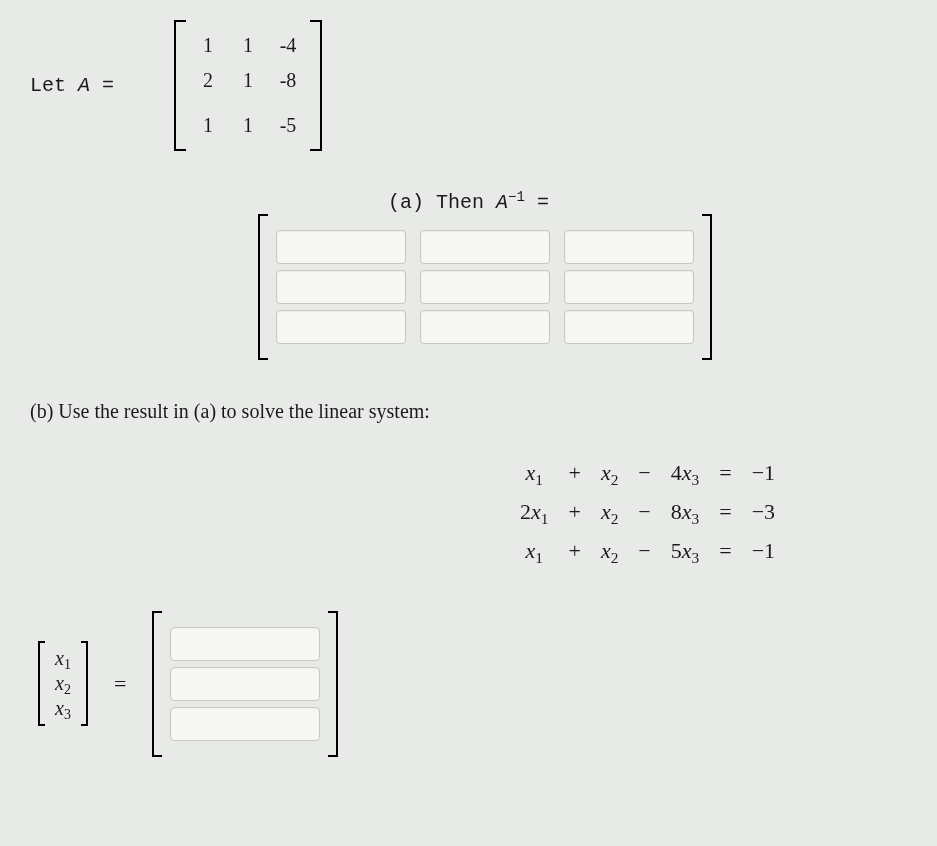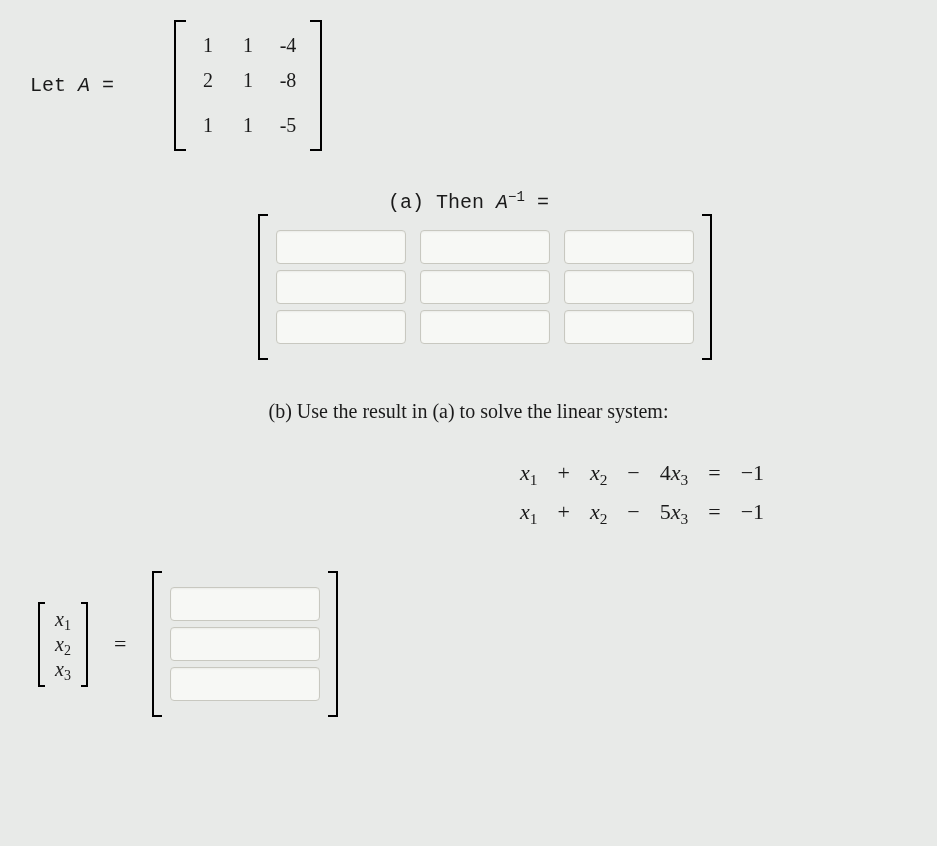--- a/index.html
+++ b/index.html
@@ -50,21 +50,21 @@
       background: #f7f8f5;
       border: 1px solid #c8c8c0;
       border-radius: 4px;
       box-shadow: inset 0 1px 2px rgba(0,0,0,0.05);
     }
     .input-box.narrow { width: 150px; }
 
     .matrix-body.inputs { gap: 6px; padding: 16px 8px; }
     .matrix-body.inputs .mrow { gap: 14px; }
 
-    .section-b { margin-top: 40px; margin-bottom: 30px; text-align: center; }
+    .section-b { margin-top: 40px; margin-bottom: 30px; }
 
     
     .system {
       margin-left: 480px;
       font-size: 22px;
       line-height: 1.6;
     }
     .system table { border-collapse: collapse; }
     .system td { padding: 2px 10px; text-align: center; }
 
@@ -146,20 +146,29 @@
         <tr>
       <td><span class="italic">x</span><span class="sub">1</span></td>
       <td>+</td>
       <td><span class="italic">x</span><span class="sub">2</span></td>
       <td>−</td>
       <td><span>4</span><span class="italic">x</span><span class="sub">3</span></td>
       <td>=</td>
       <td>−1</td>
     </tr>
     <tr>
+      <td><span>2</span><span class="italic">x</span><span class="sub">1</span></td>
+      <td>+</td>
+      <td><span class="italic">x</span><span class="sub">2</span></td>
+      <td>−</td>
+      <td><span>8</span><span class="italic">x</span><span class="sub">3</span></td>
+      <td>=</td>
+      <td>−3</td>
+    </tr>
+    <tr>
       <td><span class="italic">x</span><span class="sub">1</span></td>
       <td>+</td>
       <td><span class="italic">x</span><span class="sub">2</span></td>
       <td>−</td>
       <td><span>5</span><span class="italic">x</span><span class="sub">3</span></td>
       <td>=</td>
       <td>−1</td>
     </tr>
   </tbody>
     </table>

